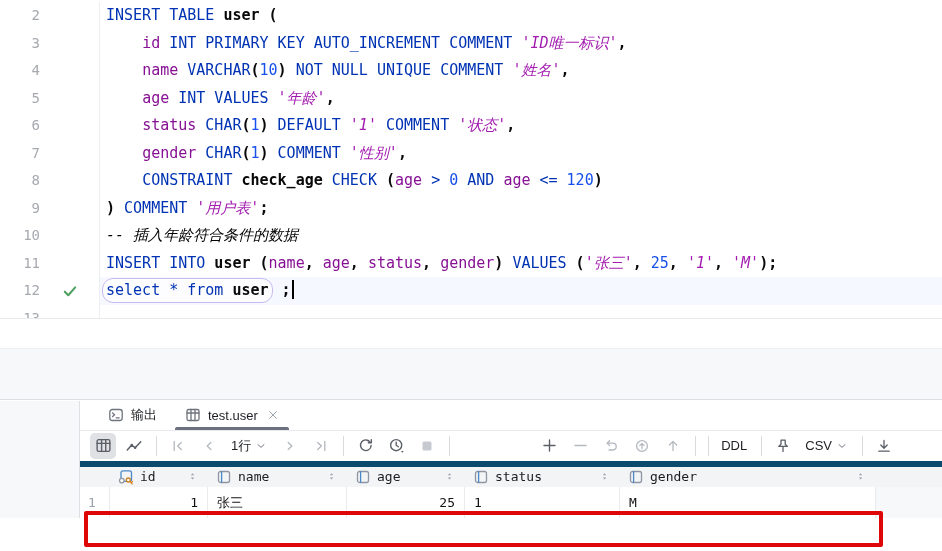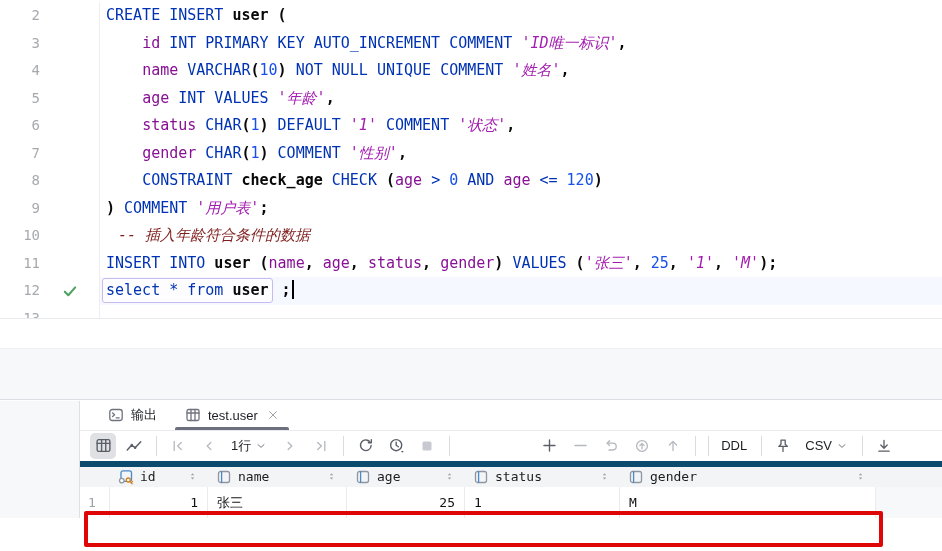--- a/index.html
+++ b/index.html
@@ -13,24 +13,24 @@
   .ed-line { display:flex; height:27.5px; line-height:27.5px; white-space:pre; }
   .ed-num  { width:40px; text-align:right; color:#a6a9ae; font-size:14px; flex:0 0 40px; }
   .ed-gut  { width:60px; flex:0 0 60px; border-right:1px solid #edeef0;
              display:flex; align-items:center; justify-content:center; }
   .ed-code { flex:1; padding-left:6px; color:#080808; }
   .ed-line.current .ed-code { background:#f5f8fe; }
   .tok-kw  { color:#0033b3; }
   .tok-col { color:#871094; }
   .tok-str { color:#a21caf;font-style:italic; }
   .tok-num { color:#1750eb; }
-  .tok-cm  { color:#7f1d1d; font-style:italic;margin-left:12px; }
+  .tok-cm  { color:#000000; font-style:italic; }
   .tok-op  { color:#0033b3; }
   .tok-pl  { color:#080808;font-weight:bold; }
-  .stmt-box { border:1px solid #c8baef; border-radius:3px; background:#fdfcff;
+  .stmt-box { border:1px solid #c8baef; border-radius:11px; background:#fdfcff;
               padding:2px 3px 3px 3px; margin-left:-4px; }
   .caret { display:inline-block; width:2px; height:19px; background:#000;
            vertical-align:-4px; margin-left:1px; }
 
   
   #panel-top { position:absolute; left:0; top:348px; width:942px; height:52px;
                background:#f7f8fa; border-top:1px solid #eef0f2;
                border-bottom:1px solid #dadde2; }
   #panel-body { position:absolute; left:0; top:401px; width:942px; height:117px;
                 display:flex; }
@@ -81,21 +81,21 @@
   
   #row-annotation { position:absolute; left:84px; top:511px; width:799px;
                     height:36px; border:4px solid #de0606; border-radius:2px;
                     z-index:10; pointer-events:none; }
   svg { display:block; }
 </style>
 </head>
 <body>
 
 <div id="editor">
-    <div class="ed-line"><div class="ed-num">2</div><div class="ed-gut"></div><div class="ed-code"><span class="tok-kw">CREATE INSERT</span><span class="tok-pl"> user (</span></div></div>
+    <div class="ed-line"><div class="ed-num">2</div><div class="ed-gut"></div><div class="ed-code"><span class="tok-kw">INSERT TABLE</span><span class="tok-pl"> user (</span></div></div>
     <div class="ed-line"><div class="ed-num">3</div><div class="ed-gut"></div><div class="ed-code"><span class="tok-pl">    </span><span class="tok-col">id</span><span class="tok-pl"> </span><span class="tok-kw">INT PRIMARY KEY AUTO_INCREMENT COMMENT</span><span class="tok-pl"> </span><span class="tok-str">'ID唯一标识'</span><span class="tok-pl">,</span></div></div>
     <div class="ed-line"><div class="ed-num">4</div><div class="ed-gut"></div><div class="ed-code"><span class="tok-pl">    </span><span class="tok-col">name</span><span class="tok-pl"> </span><span class="tok-kw">VARCHAR</span><span class="tok-pl">(</span><span class="tok-num">10</span><span class="tok-pl">) </span><span class="tok-kw">NOT NULL UNIQUE COMMENT</span><span class="tok-pl"> </span><span class="tok-str">'姓名'</span><span class="tok-pl">,</span></div></div>
     <div class="ed-line"><div class="ed-num">5</div><div class="ed-gut"></div><div class="ed-code"><span class="tok-pl">    </span><span class="tok-col">age</span><span class="tok-pl"> </span><span class="tok-kw">INT VALUES</span><span class="tok-pl"> </span><span class="tok-str">'年龄'</span><span class="tok-pl">,</span></div></div>
     <div class="ed-line"><div class="ed-num">6</div><div class="ed-gut"></div><div class="ed-code"><span class="tok-pl">    </span><span class="tok-col">status</span><span class="tok-pl"> </span><span class="tok-kw">CHAR</span><span class="tok-pl">(</span><span class="tok-num">1</span><span class="tok-pl">) </span><span class="tok-kw">DEFAULT</span><span class="tok-pl"> </span><span class="tok-str">'1'</span><span class="tok-pl"> </span><span class="tok-kw">COMMENT</span><span class="tok-pl"> </span><span class="tok-str">'状态'</span><span class="tok-pl">,</span></div></div>
     <div class="ed-line"><div class="ed-num">7</div><div class="ed-gut"></div><div class="ed-code"><span class="tok-pl">    </span><span class="tok-col">gender</span><span class="tok-pl"> </span><span class="tok-kw">CHAR</span><span class="tok-pl">(</span><span class="tok-num">1</span><span class="tok-pl">) </span><span class="tok-kw">COMMENT</span><span class="tok-pl"> </span><span class="tok-str">'性别'</span><span class="tok-pl">,</span></div></div>
     <div class="ed-line"><div class="ed-num">8</div><div class="ed-gut"></div><div class="ed-code"><span class="tok-pl">    </span><span class="tok-kw">CONSTRAINT</span><span class="tok-pl"> check_age </span><span class="tok-kw">CHECK</span><span class="tok-pl"> (</span><span class="tok-col">age</span><span class="tok-pl"> </span><span class="tok-op">&gt;</span><span class="tok-pl"> </span><span class="tok-num">0</span><span class="tok-pl"> </span><span class="tok-kw">AND</span><span class="tok-pl"> </span><span class="tok-col">age</span><span class="tok-pl"> </span><span class="tok-op">&lt;=</span><span class="tok-pl"> </span><span class="tok-num">120</span><span class="tok-pl">)</span></div></div>
     <div class="ed-line"><div class="ed-num">9</div><div class="ed-gut"></div><div class="ed-code"><span class="tok-pl">) </span><span class="tok-kw">COMMENT</span><span class="tok-pl"> </span><span class="tok-str">'用户表'</span><span class="tok-pl">;</span></div></div>
     <div class="ed-line"><div class="ed-num">10</div><div class="ed-gut"></div><div class="ed-code"><span class="tok-cm">-- 插入年龄符合条件的数据</span></div></div>
     <div class="ed-line"><div class="ed-num">11</div><div class="ed-gut"></div><div class="ed-code"><span class="tok-kw">INSERT INTO</span><span class="tok-pl"> user (</span><span class="tok-col">name</span><span class="tok-pl">, </span><span class="tok-col">age</span><span class="tok-pl">, </span><span class="tok-col">status</span><span class="tok-pl">, </span><span class="tok-col">gender</span><span class="tok-pl">) </span><span class="tok-kw">VALUES</span><span class="tok-pl"> (</span><span class="tok-str">'张三'</span><span class="tok-pl">, </span><span class="tok-num">25</span><span class="tok-pl">, </span><span class="tok-str">'1'</span><span class="tok-pl">, </span><span class="tok-str">'M'</span><span class="tok-pl">);</span></div></div>
     <div class="ed-line current"><div class="ed-num">12</div><div class="ed-gut"><svg width="18" height="18" viewBox="0 0 16 16" fill="none" stroke="currentColor" stroke-width="1.3" stroke-linecap="round" stroke-linejoin="round">

